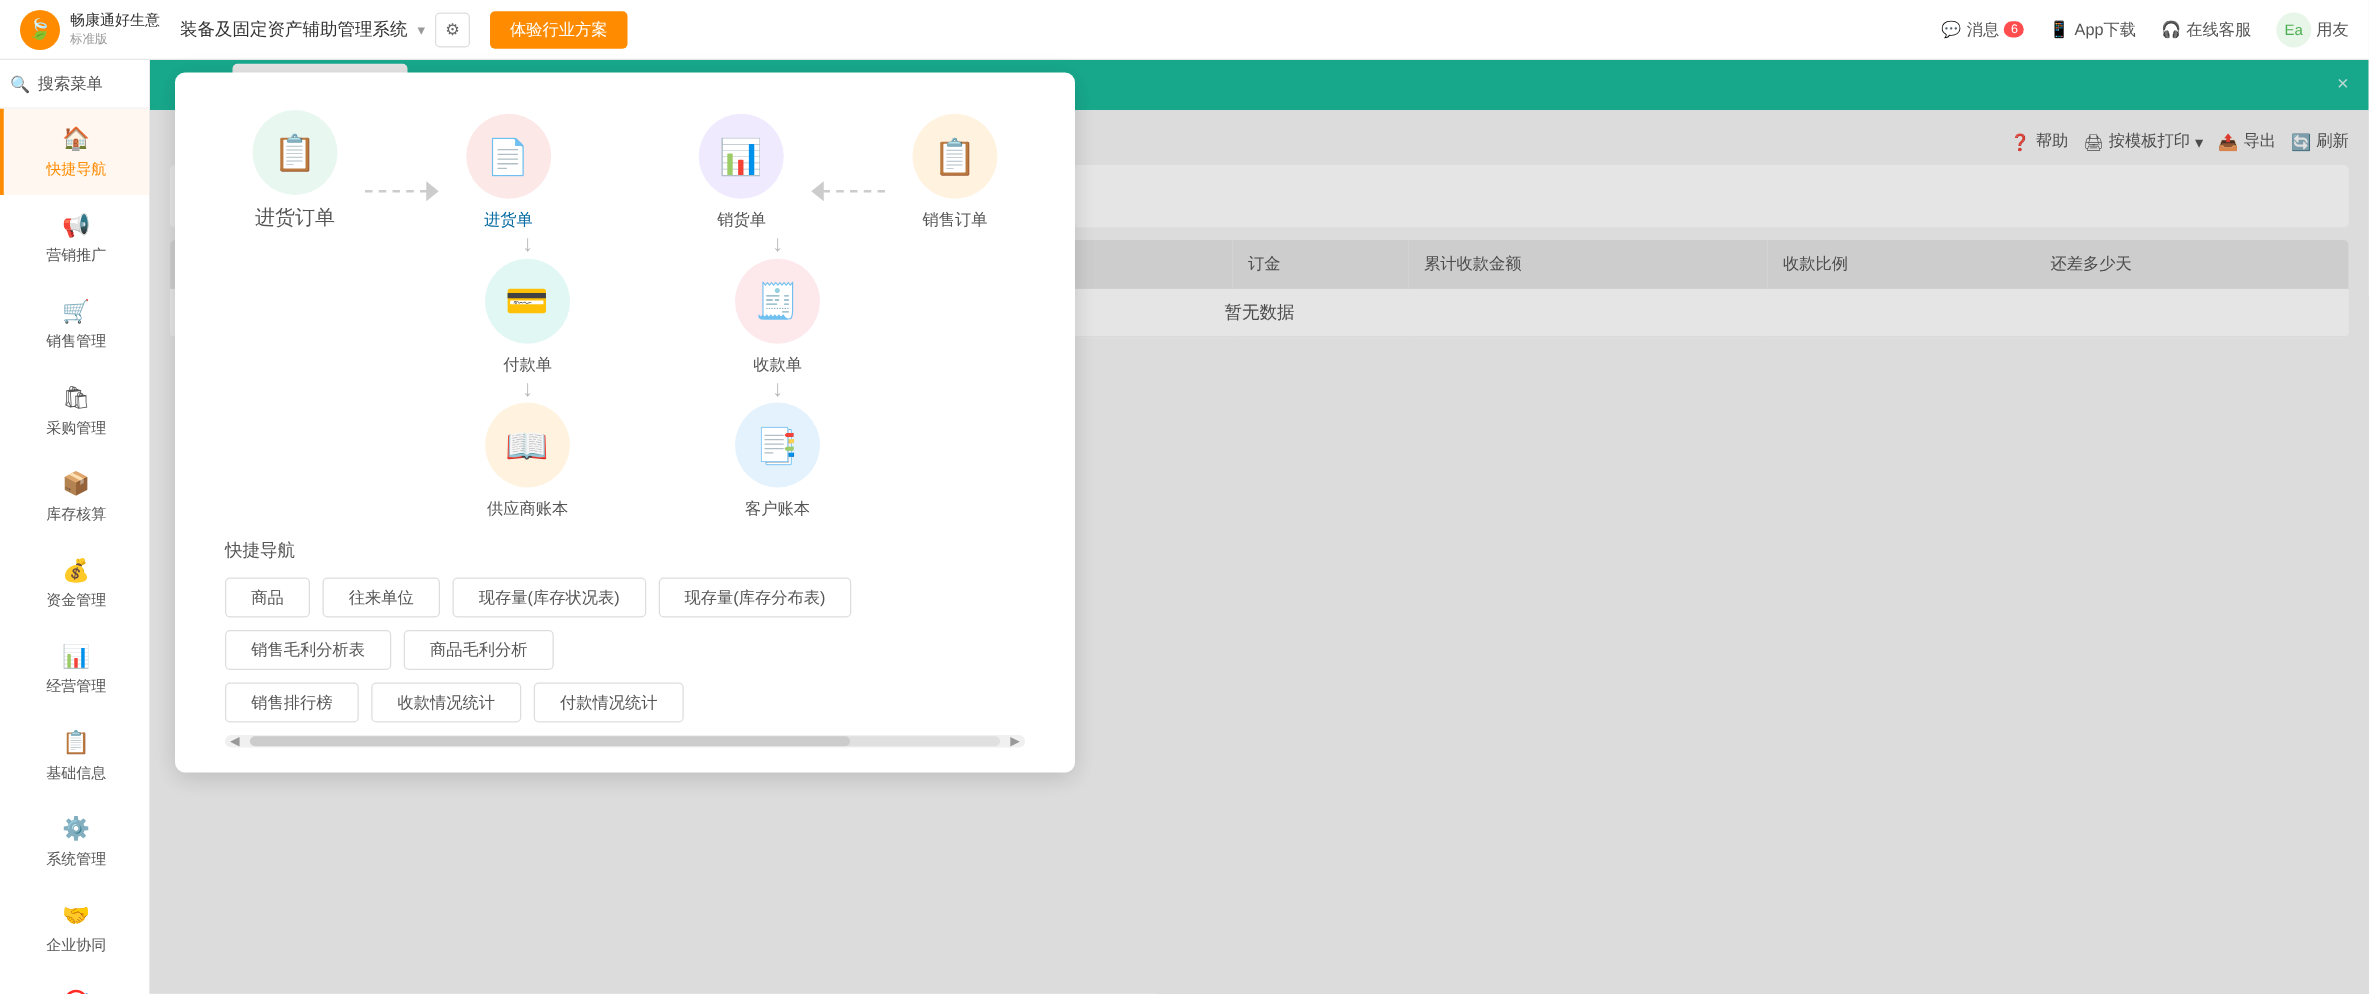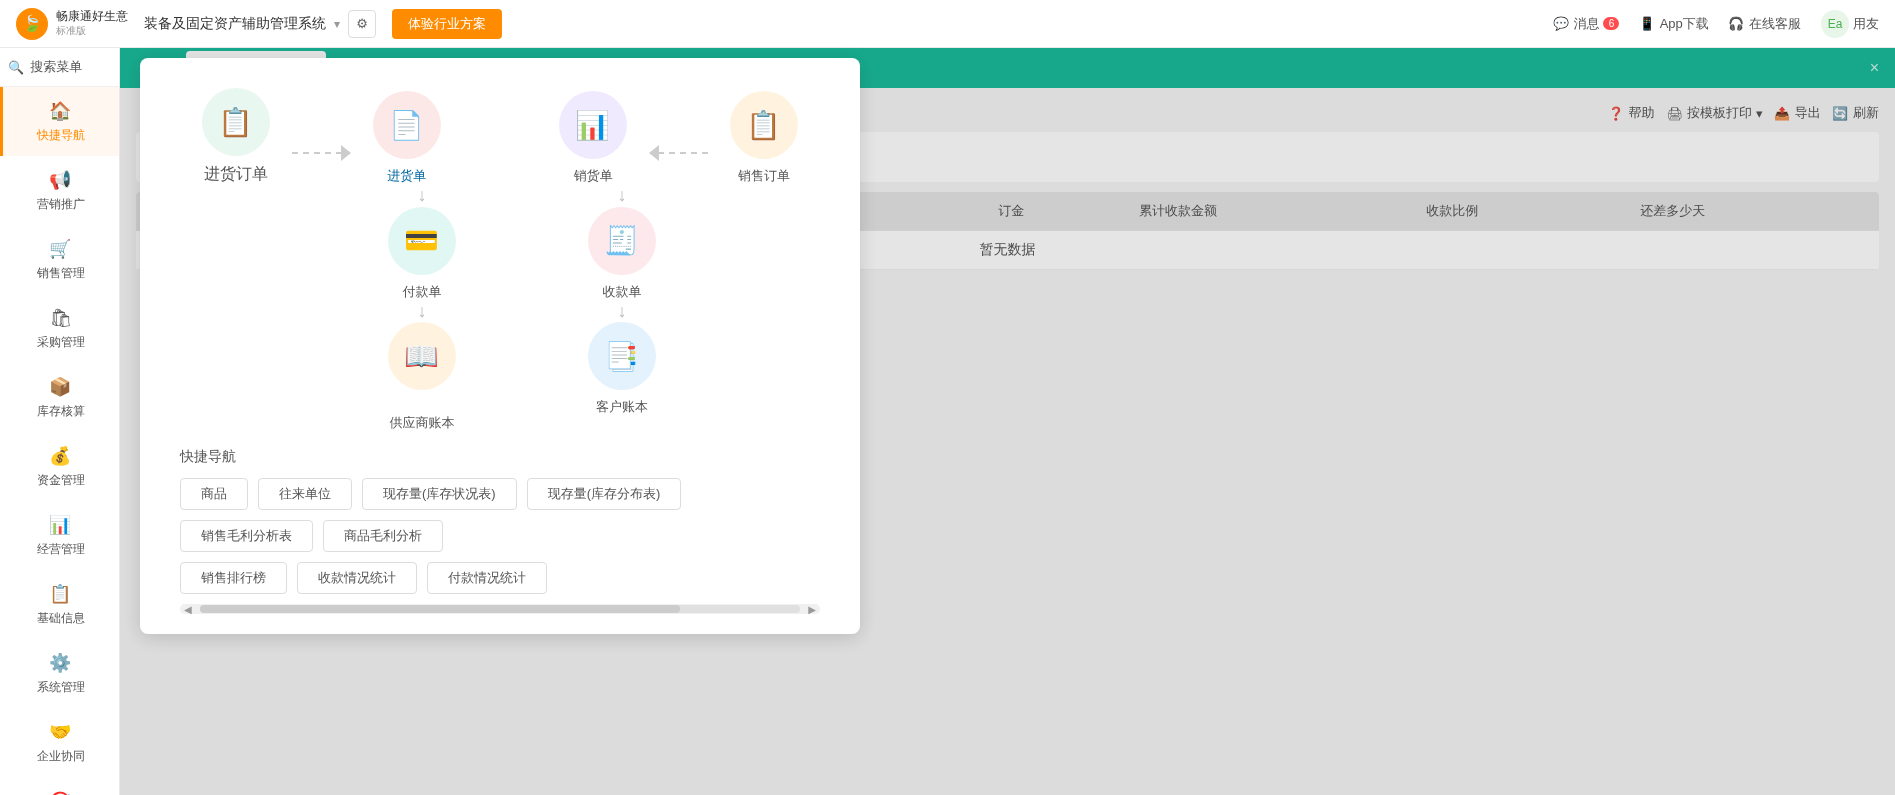--- a/index.html
+++ b/index.html
@@ -621,21 +621,21 @@
       </div>
     </div>
 
     <div style="display:flex; align-items:flex-start; margin-bottom:16px; margin-left:0;">
       <div style="width:182px;"></div>
 
       <div style="display:flex; flex-direction:column; align-items:center; width:120px;">
         <div class="flow-circle orange2">
           <span style="font-size:28px;">📖</span>
         </div>
-        <span style="font-size:13px; color:#555; margin-top:24px;">供应商账本</span>
+        <span style="font-size:13px; color:#555; margin-top:8px;">供应商账本</span>
       </div>
 
       <div style="width:80px;"></div>
 
       <div style="display:flex; flex-direction:column; align-items:center; width:120px;">
         <div class="flow-circle blue">
           <span style="font-size:28px;">📑</span>
         </div>
         <span style="font-size:13px; color:#555; margin-top:8px;">客户账本</span>
       </div>

